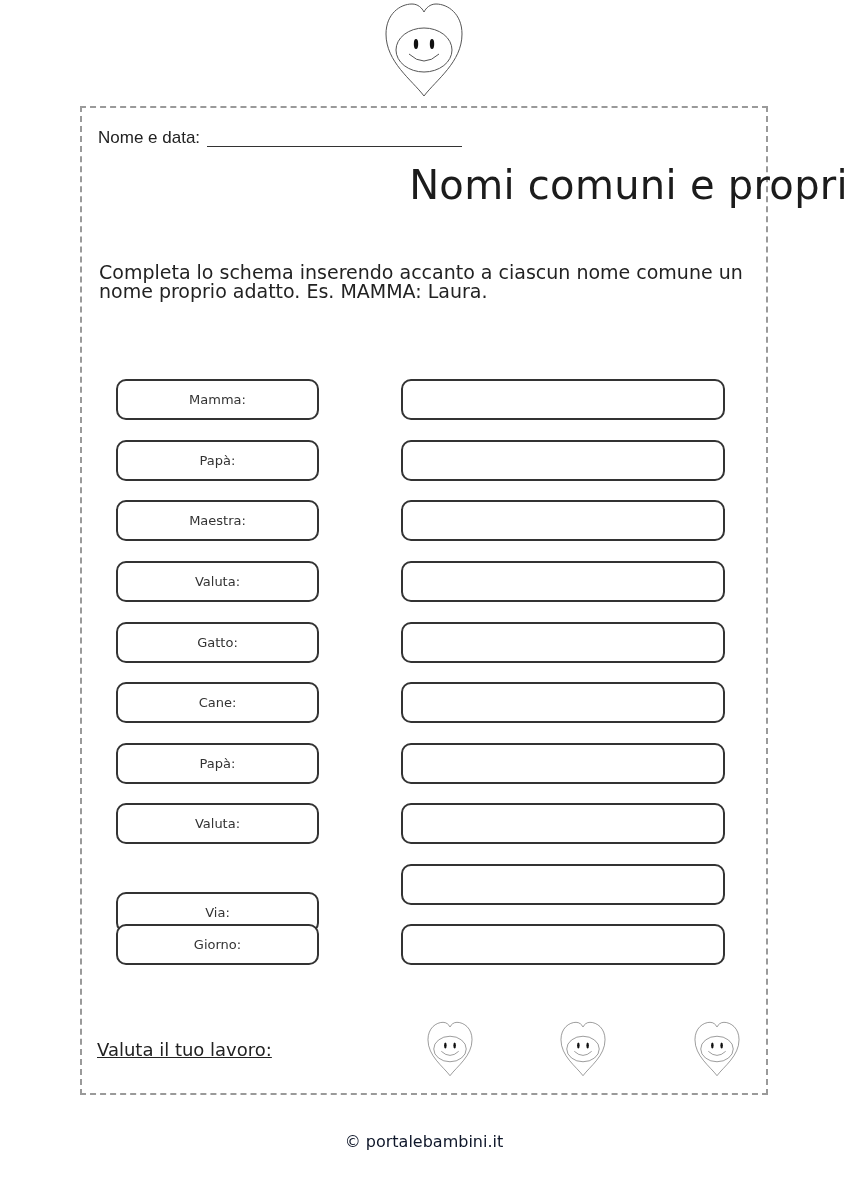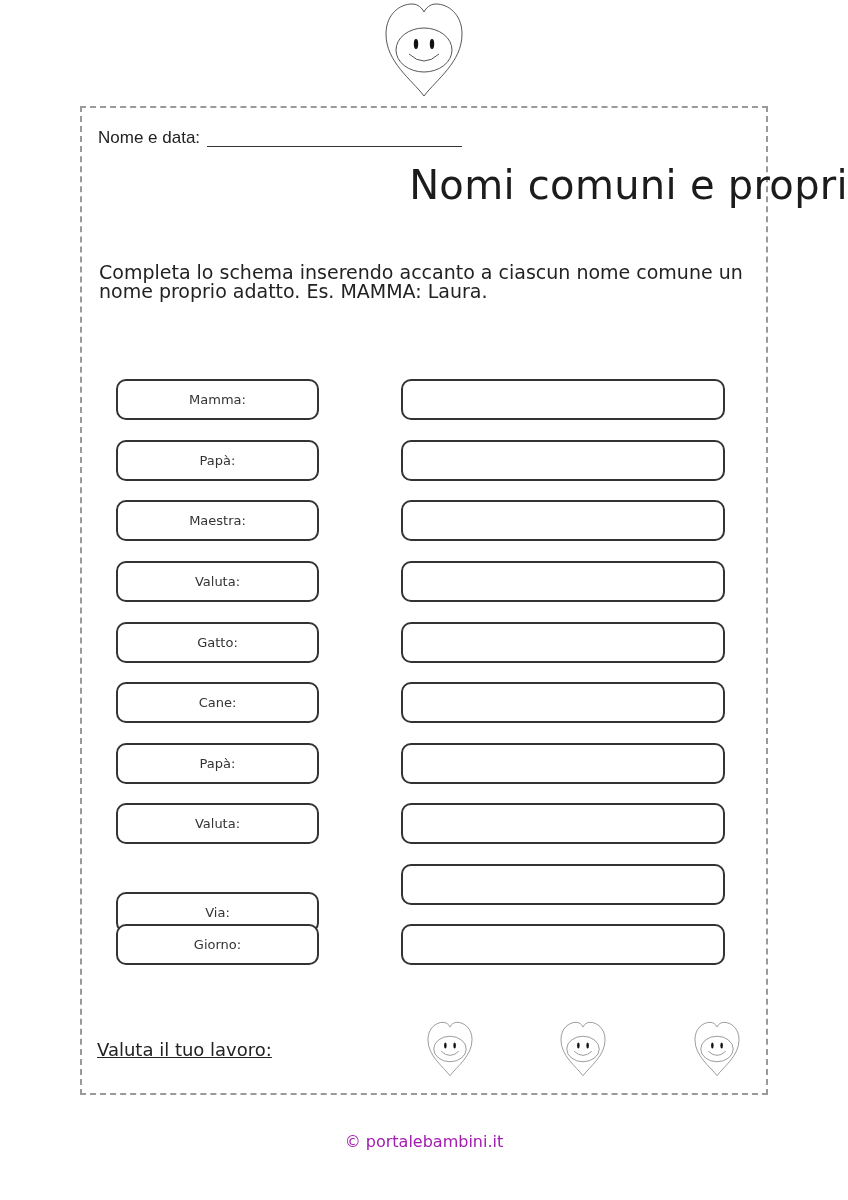--- a/index.html
+++ b/index.html
@@ -8,21 +8,21 @@
     .frame { position: absolute; left: 80px; top: 106px; width: 688px; height: 989px; box-sizing: border-box; border: 2px dashed #9a9a9a; }
     .name-line { position: absolute; left: 98px; top: 128px; font-family: "Liberation Sans", sans-serif; font-size: 17px; color: #222; display: flex; align-items: flex-start; }
     .name-line .blank { display: inline-block; width: 255px; border-bottom: 1.5px solid #333; margin-left: 7px; height: 18px; }
     .title { position: absolute; left: 0; width: 848px; top: 162px; text-align: right; font-family: "DejaVu Sans", sans-serif; font-size: 40px; color: #1c1c1c; letter-spacing: 0.3px; }
     .instructions { position: absolute; left: 99px; top: 263px; width: 680px; font-family: "DejaVu Sans", sans-serif; font-size: 19px; line-height: 19px; color: #222; }
     .rows { position: absolute; left: 0; top: 0; }
     .row-label { position: absolute; left: 116px; width: 203px; height: 41px; box-sizing: border-box; border: 2px solid #333; border-radius: 10px; display: flex; align-items: center; justify-content: center; font-family: "DejaVu Sans", sans-serif; font-size: 13px; color: #333; background: #fff; }
     .row-input { position: absolute; left: 401px; width: 324px; height: 41px; box-sizing: border-box; border: 2px solid #333; border-radius: 10px; background: #fff; outline: none; padding: 0 10px; font-family: "DejaVu Sans", sans-serif; font-size: 18px; }
     .rate-label { position: absolute; left: 97px; top: 1039px; font-family: "DejaVu Sans", sans-serif; font-size: 18px; color: #222; text-decoration: underline; }
     .rate-heart { position: absolute; top: 1020px; width: 56px; height: 58px; cursor: pointer; }
-    .footer { position: absolute; left: 0; width: 848px; top: 1132px; text-align: center; font-family: "DejaVu Sans", sans-serif; font-size: 16px; color: #a21caf; }
+    .footer { position: absolute; left: 0; width: 848px; top: 1132px; text-align: center; font-family: "DejaVu Sans", sans-serif; font-size: 16px; color: #0f172a; }
   </style>
 </head>
 <body>
 
 <svg width="0" height="0" style="position:absolute">
   <defs>
     <symbol id="smiley-heart" viewBox="0 0 84 100">
       <path d="M42 96 C30 80, 4 62, 4 34 C4 14, 18 4, 30 4 C36 4, 40 8, 42 12 C44 8, 48 4, 54 4 C66 4, 80 14, 80 34 C80 62, 54 80, 42 96 Z" fill="none" stroke="#555" stroke-width="1"></path>
       <ellipse cx="42" cy="50" rx="28" ry="22" fill="none" stroke="#555" stroke-width="1"></ellipse>
       <ellipse cx="34" cy="44" rx="2.2" ry="5" fill="#111"></ellipse>

